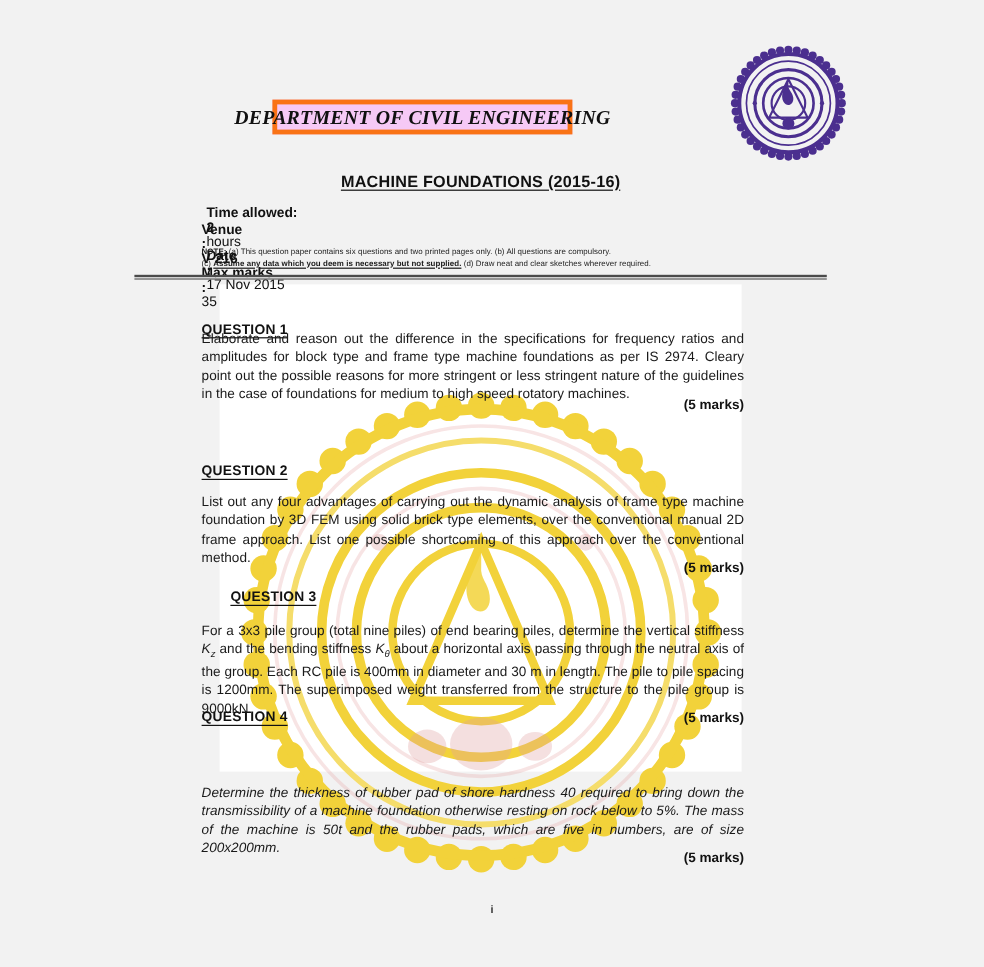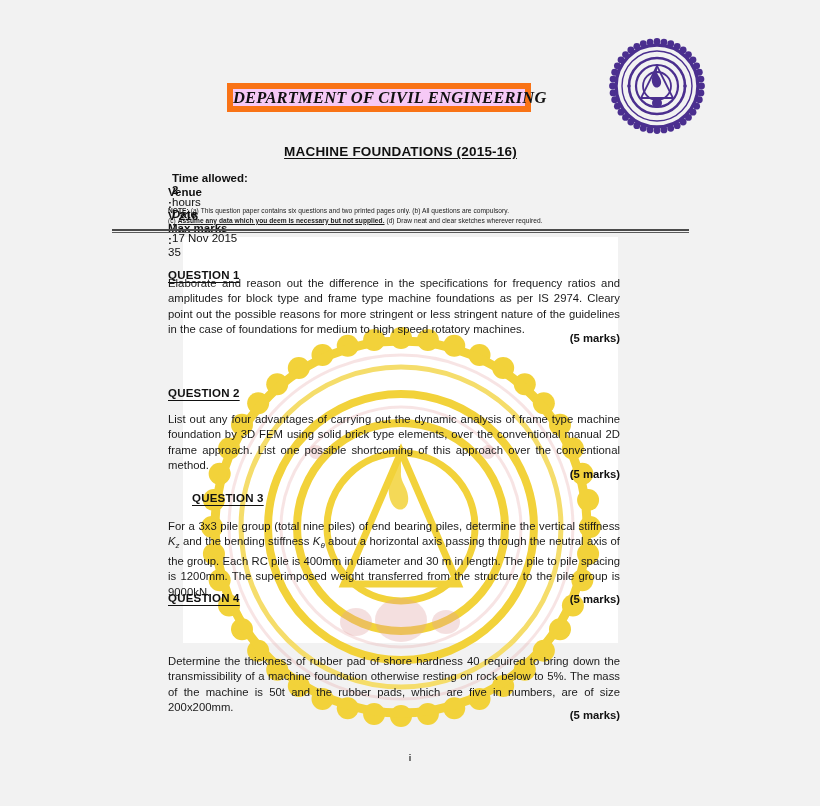--- a/index.html
+++ b/index.html
@@ -52,27 +52,28 @@
     top: 36px;
     width: 100px;
     height: 100px;
   }
 
   
   .dept-box {
     position: absolute;
     left: 227px;
     top: 83px;
-    width: 304px;
+    width: 250px;
     height: 29px;
     background: #f6c9f6;
-    border: 6px solid #f97316;
+    border: 4px solid #f97316;
     box-sizing: border-box;
     display: flex;
     align-items: center;
+    justify-content: center;
   }
   .dept-box-text {
     font-family: "Liberation Serif", serif;
     font-weight: bold;
     font-style: italic;
     font-size: 16.5px;
     color: #111111;
     letter-spacing: 0.2px;
     white-space: nowrap;
   }
@@ -393,18 +394,18 @@
   <div class="q-body" style="top:412px;">List out any four advantages of carrying out the dynamic analysis of frame type machine foundation by 3D FEM using solid brick type elements, over the conventional manual 2D frame approach. List one possible shortcoming of this approach over the conventional method.</div>
   <div class="q-marks" style="top:468px;">(5 marks)</div>
 
   <div class="q-head" style="top:492px;margin-left:24px;">QUESTION 3</div>
   <div class="q-body" style="top:519px;">
     <span>For a 3x3 pile group (total nine piles) of end bearing piles, determine the vertical stiffness </span><span class="sym"><span>K</span><sub>z</sub></span><span> and  the bending stiffness </span><span class="sym"><span>K</span><sub>θ</sub></span><span> about a horizontal axis passing through the neutral axis of the group. Each RC pile is 400mm in diameter and 30 m in length. The pile to pile spacing is 1200mm. The superimposed weight transferred from the structure to the pile group is 9000kN.</span>
   </div>
   <div class="q-marks" style="top:593px;">(5 marks)</div>
 
   <div class="q-head" style="top:592px;">QUESTION 4</div>
-  <div class="q-body" style="top:654px;">Determine the thickness of rubber pad of shore hardness 40 required to bring down the transmissibility of a machine foundation otherwise resting on rock below to 5%. The mass of the machine is 50t and the rubber pads, which are five in numbers, are of size 200x200mm.</div>
+  <div class="q-body" style="top:654px;font-style:italic;">Determine the thickness of rubber pad of shore hardness 40 required to bring down the transmissibility of a machine foundation otherwise resting on rock below to 5%. The mass of the machine is 50t and the rubber pads, which are five in numbers, are of size 200x200mm.</div>
   <div class="q-marks" style="top:709px;">(5 marks)</div>
 
   <div class="footer">i</div>
 
 </div>
 
 </body></html>

